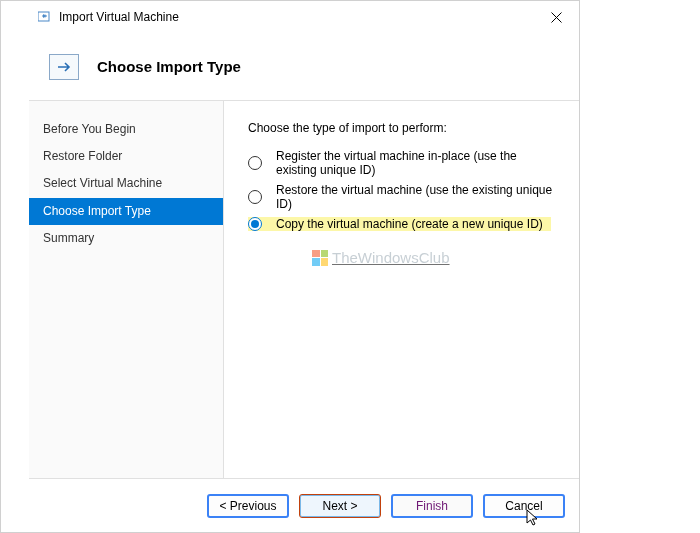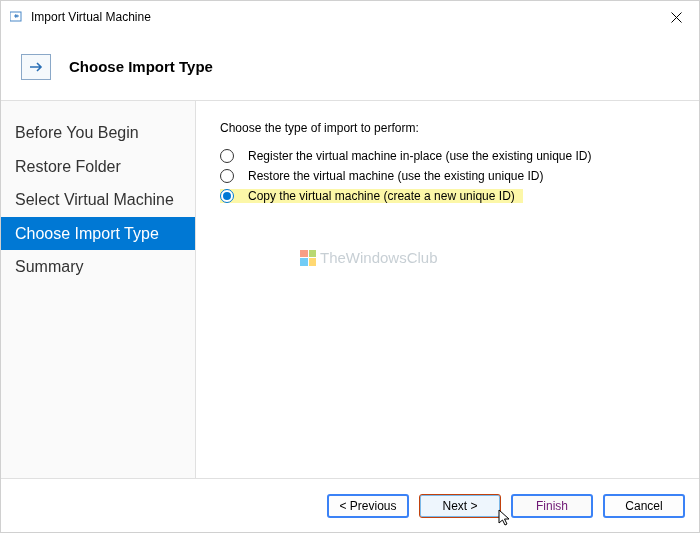--- a/index.html
+++ b/index.html
@@ -9,26 +9,27 @@
     }
     body {
       font-family: "Segoe UI", Tahoma, sans-serif;
       font-size: 12px;
       background: #fff;
       width: 700px;
       height: 533px;
       overflow: hidden;
     }
     .window {
-      width: 700px;
+      width: 580px;
       height: 533px;
       border: 1px solid #d0d0d0;
       display: flex;
       flex-direction: column;
       background: #fff;
+      padding-left: 28px;
     }
     .titlebar {
       height: 32px;
       display: flex;
       align-items: center;
       padding: 0 0 0 8px;
       position: relative;
       background: #fff;
     }
     .titlebar-icon {
@@ -84,21 +85,21 @@
       min-height: 0;
     }
     .sidebar {
       width: 195px;
       border-right: 1px solid #e0e0e0;
       padding-top: 15px;
       background: #fafafa;
     }
     .sidebar-item {
       padding: 4px 14px;
-      font-size: 16px;
+      font-size: 12px;
       color: #333;
       cursor: default;
       line-height: 1.6;
     }
     .sidebar-item.selected {
       background: #0078d4;
       color: #fff;
     }
     .content {
       flex: 1;
@@ -145,26 +146,27 @@
     .radio.checked::after {
       content: "";
       width: 8px;
       height: 8px;
       border-radius: 50%;
       background: #0078d4;
     }
     .watermark {
       position: absolute;
       top: 148px;
-      left: 104px;
+      left: 88px;
       display: flex;
       align-items: center;
       gap: 4px;
       opacity: 0.55;
       pointer-events: none;
+      text-decoration: underline;
     }
     .wm-logo {
       width: 16px;
       height: 16px;
       display: grid;
       grid-template-columns: 1fr 1fr;
       grid-template-rows: 1fr 1fr;
       gap: 1px;
     }
     .wm-logo div {

